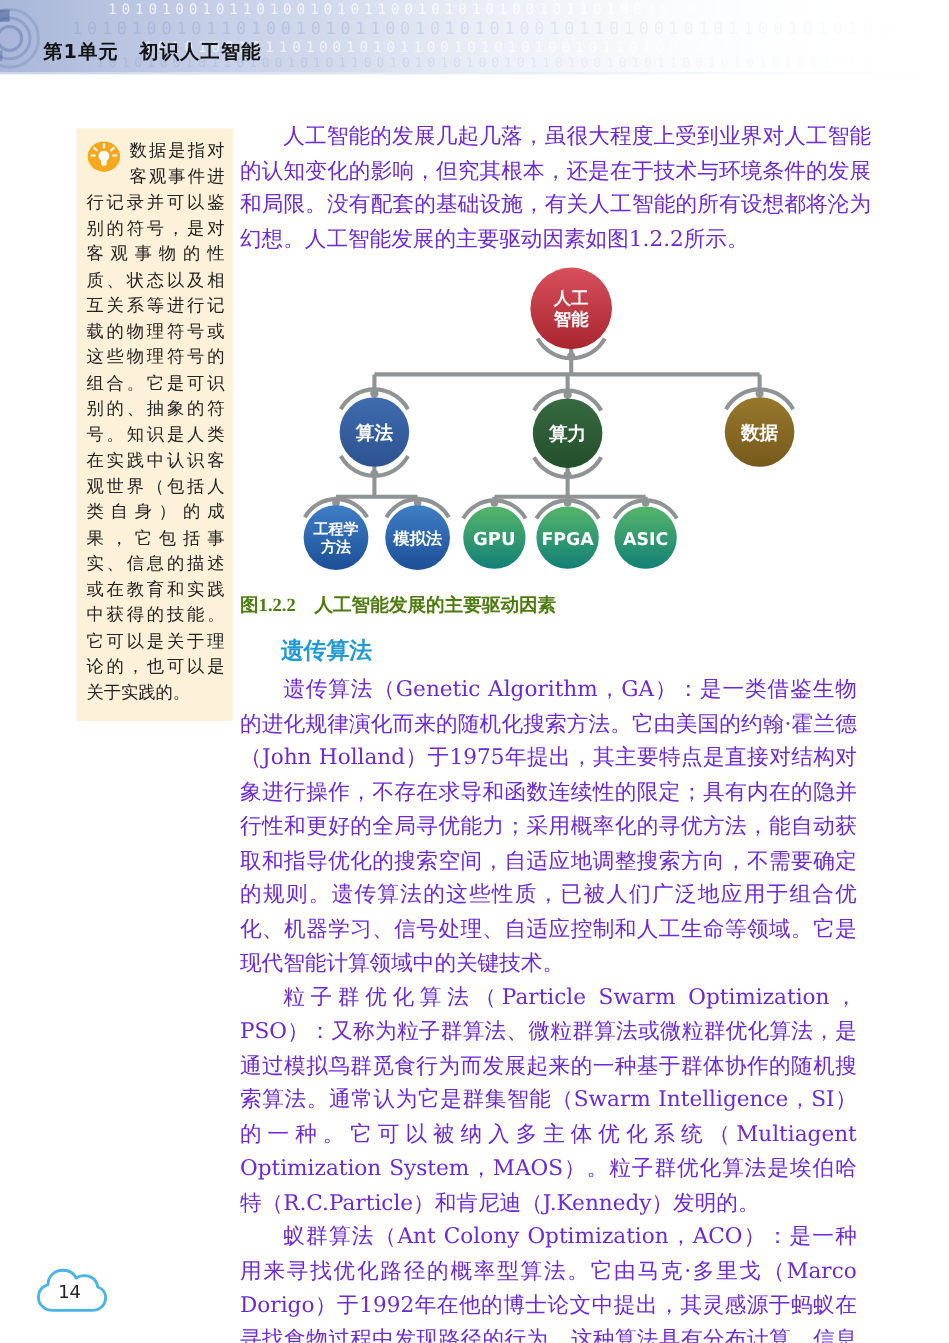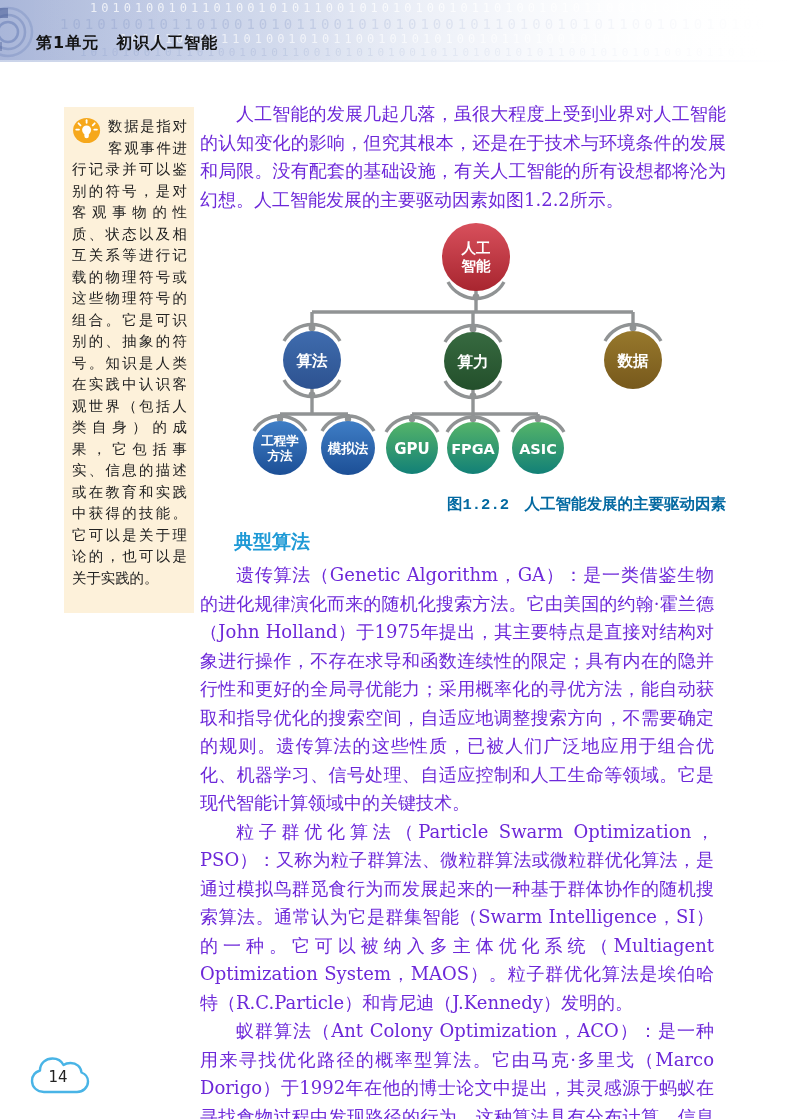--- a/index.html
+++ b/index.html
@@ -35,36 +35,36 @@
   }
   .header-rule{
     position:absolute;top:60px;left:0;width:791px;height:2px;
     background:linear-gradient(90deg,#9fb0d8 0%,#ccd6ea 45%,#f2f5fa 80%,#fff 100%);
     opacity:.55;
   }
 
   
   .sidebar-note{
     position:absolute;left:64px;top:107px;width:130px;
-    background:#fdf1da;padding:9px 7px 24px 8px;box-sizing:border-box;
+    background:#fdf1da;padding:9px 7px 12px 8px;box-sizing:border-box;
     font-size:14.4px;line-height:21.5px;text-align:justify;color:#222;
   }
   .bulb-icon{float:left;width:31px;height:27px;margin:1px 5px 2px 0;}
 
   
   .main{position:absolute;left:200px;top:100px;width:526px;}
   .body-para{
     margin:0;font-size:18px;line-height:28.5px;text-align:justify;
     text-indent:2em;color:#6d28d9;
   }
   .diagram-wrap{margin:6px 0 0 0;}
   .figure-caption{
-    margin:10px 0 0 0;text-align:right;
-    font-family:Liberation Mono, monospace;
-    font-weight:bold;font-size:15.5px;color:#0369a1;
+    margin:10px 0 0 0;text-align:left;
+    font-family:Liberation Serif, serif;
+    font-weight:bold;font-size:15.5px;color:#4d7c0f;
   }
   .section-heading{
     margin:14px 0 6px 34px;font-weight:bold;font-size:19px;color:#1f9ad6;
   }
   .para-block p{margin:0 12px 0 0;}
 
   
   .page-cloud{position:absolute;left:27px;top:1054px;}
   .page-cloud text{
     font-family:"DejaVu Sans","Liberation Sans",sans-serif;
@@ -227,21 +227,21 @@
         </g>
         <g>
           <circle cx="536" cy="454" r="26" fill="url(#gGreen3)"></circle>
           <text class="node-label" x="536" y="460" font-size="14.5">ASIC</text>
         </g>
       </svg>
     </div>
 
     <div class="figure-caption">图1.2.2　人工智能发展的主要驱动因素</div>
 
-    <div class="section-heading">典型算法</div>
+    <div class="section-heading">遗传算法</div>
 
     <div class="para-block">
       <p class="body-para">遗传算法（Genetic Algorithm，GA）：是一类借鉴生物的进化规律演化而来的随机化搜索方法。它由美国的约翰·霍兰德（John Holland）于1975年提出，其主要特点是直接对结构对象进行操作，不存在求导和函数连续性的限定；具有内在的隐并行性和更好的全局寻优能力；采用概率化的寻优方法，能自动获取和指导优化的搜索空间，自适应地调整搜索方向，不需要确定的规则。遗传算法的这些性质，已被人们广泛地应用于组合优化、机器学习、信号处理、自适应控制和人工生命等领域。它是现代智能计算领域中的关键技术。</p>
       <p class="body-para">粒子群优化算法（Particle Swarm Optimization，PSO）：又称为粒子群算法、微粒群算法或微粒群优化算法，是通过模拟鸟群觅食行为而发展起来的一种基于群体协作的随机搜索算法。通常认为它是群集智能（Swarm Intelligence，SI）的一种。它可以被纳入多主体优化系统（Multiagent Optimization System，MAOS）。粒子群优化算法是埃伯哈特（R.C.Particle）和肯尼迪（J.Kennedy）发明的。</p>
       <p class="body-para">蚁群算法（Ant Colony Optimization，ACO）：是一种用来寻找优化路径的概率型算法。它由马克·多里戈（Marco Dorigo）于1992年在他的博士论文中提出，其灵感源于蚂蚁在寻找食物过程中发现路径的行为。这种算法具有分布计算、信息正反馈和启发式搜索的特征，本质上是进</p>
     </div>
   </div>
 
   <svg class="page-cloud" width="64" height="46" viewBox="0 0 64 46">
     <path d="M17 38 C10 38 5 33 5 27 C5 22 8 18 13 16.5 C13 9 19 4.5 25.5 4.5 C30.5 4.5 34.5 7 36.5 11 C38.5 9.5 41 9 43.5 9 C49.5 9 54 13 54.5 18.5 C58.5 20 61 23.5 61 27.5 C61 33.5 56 38 50 38 Z" fill="#ffffff" stroke="#49b4e6" stroke-width="2.4" stroke-linejoin="round"></path>

